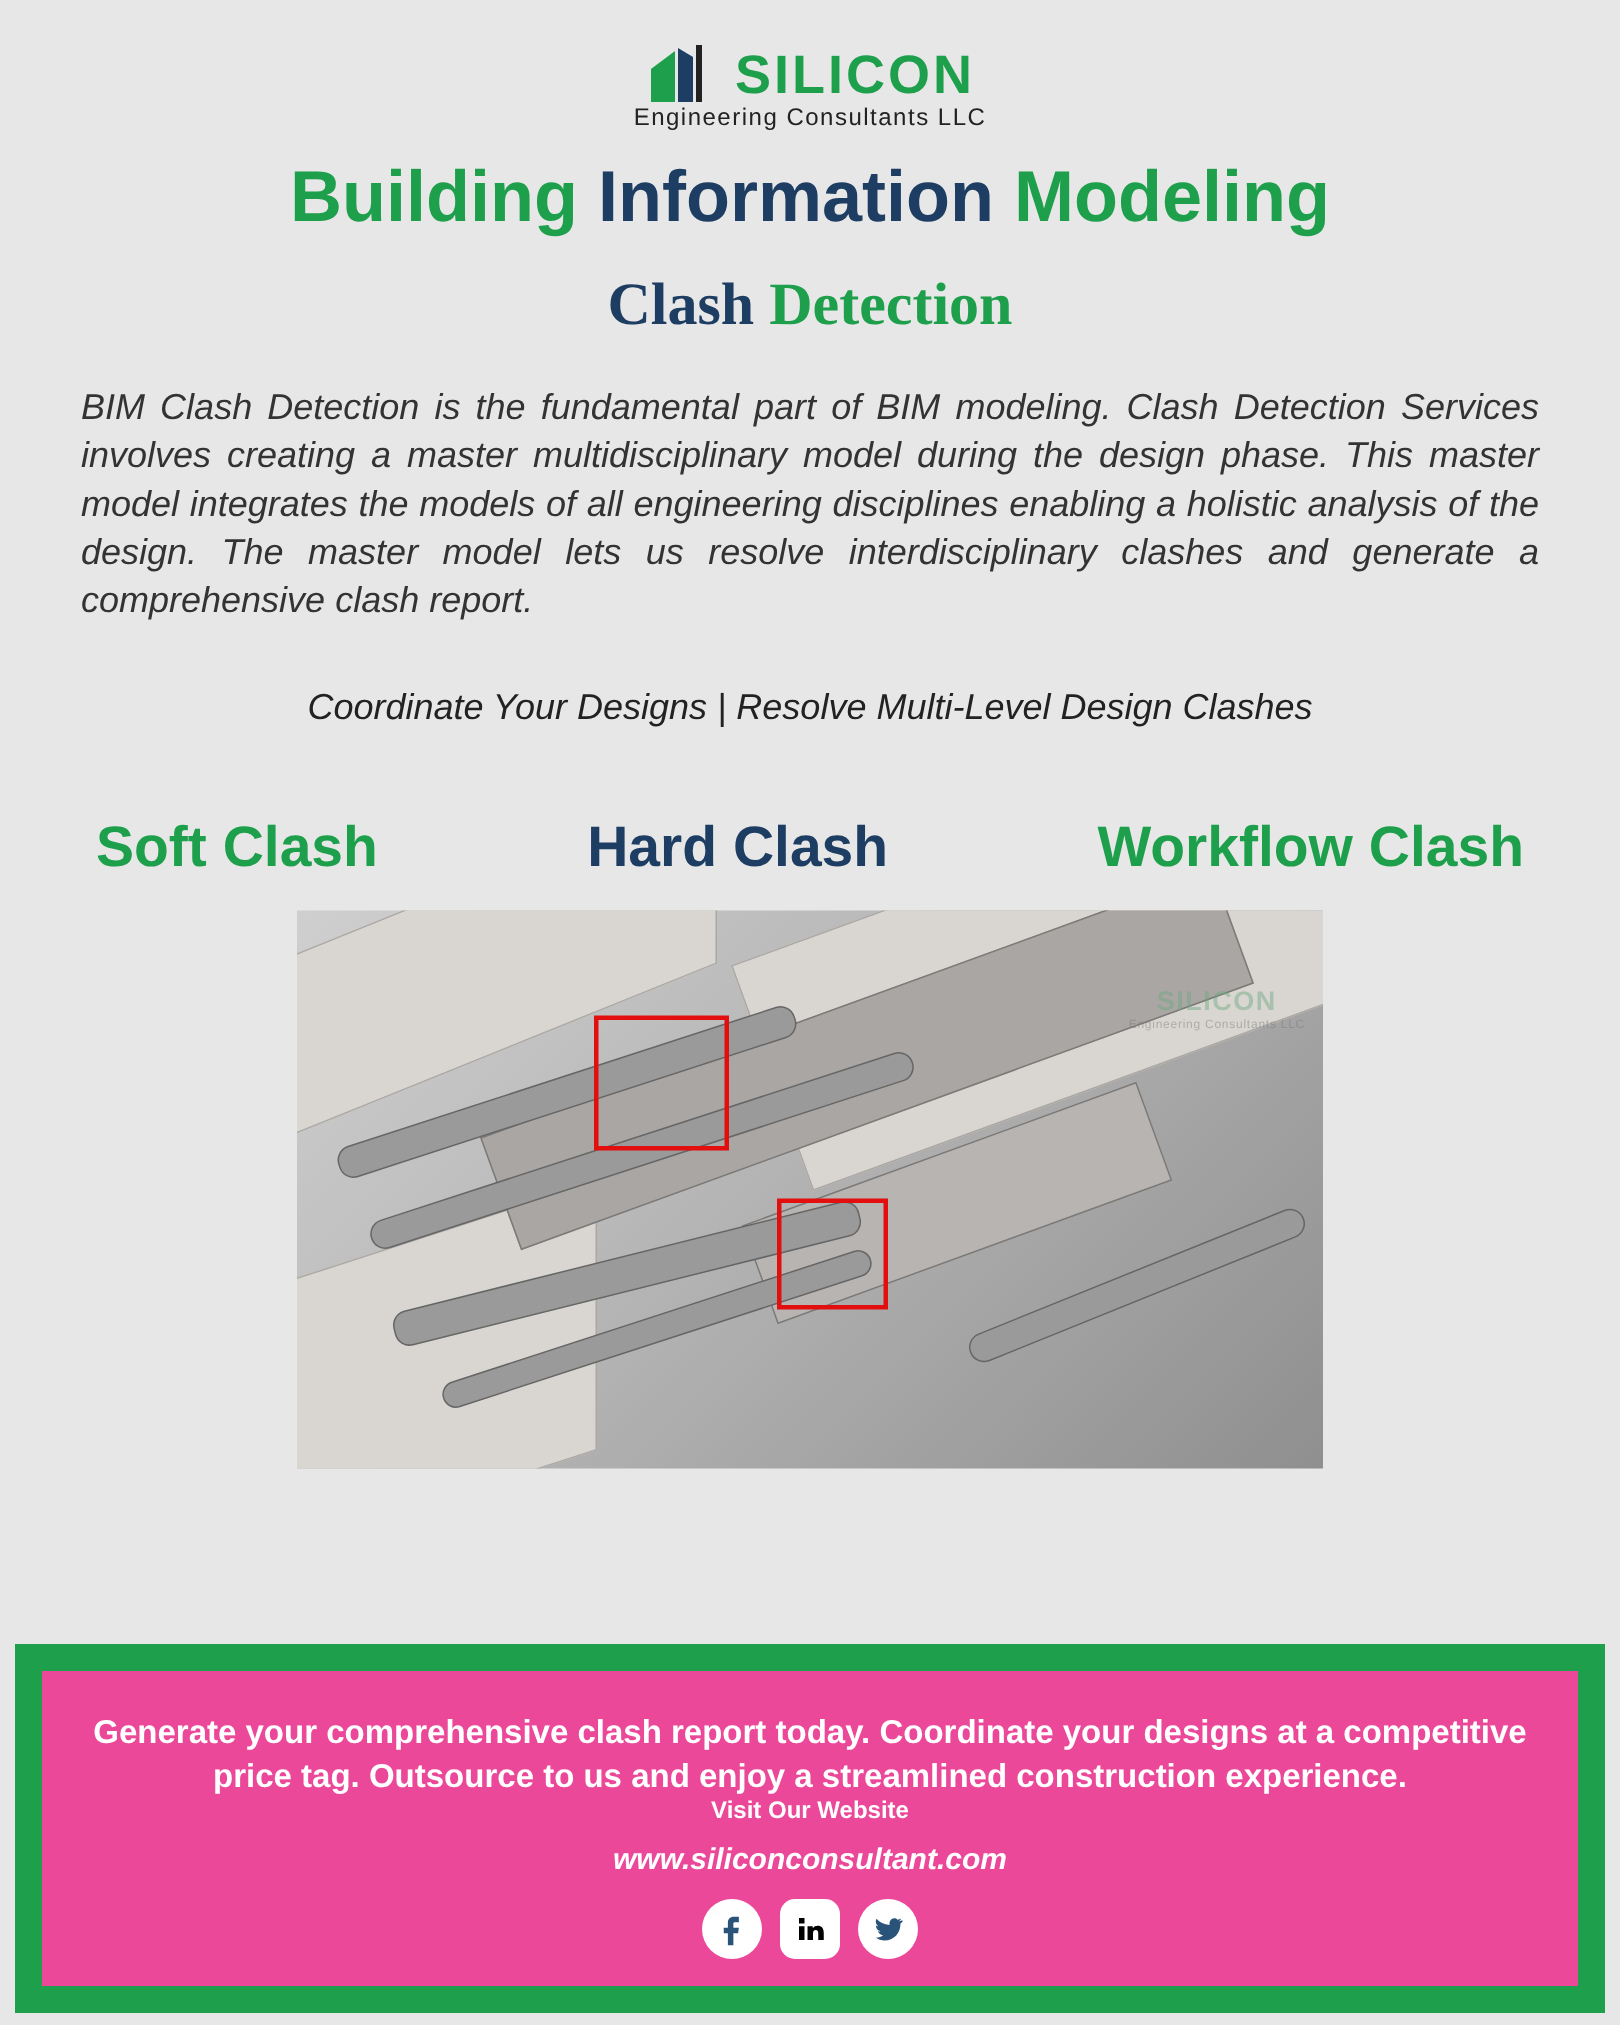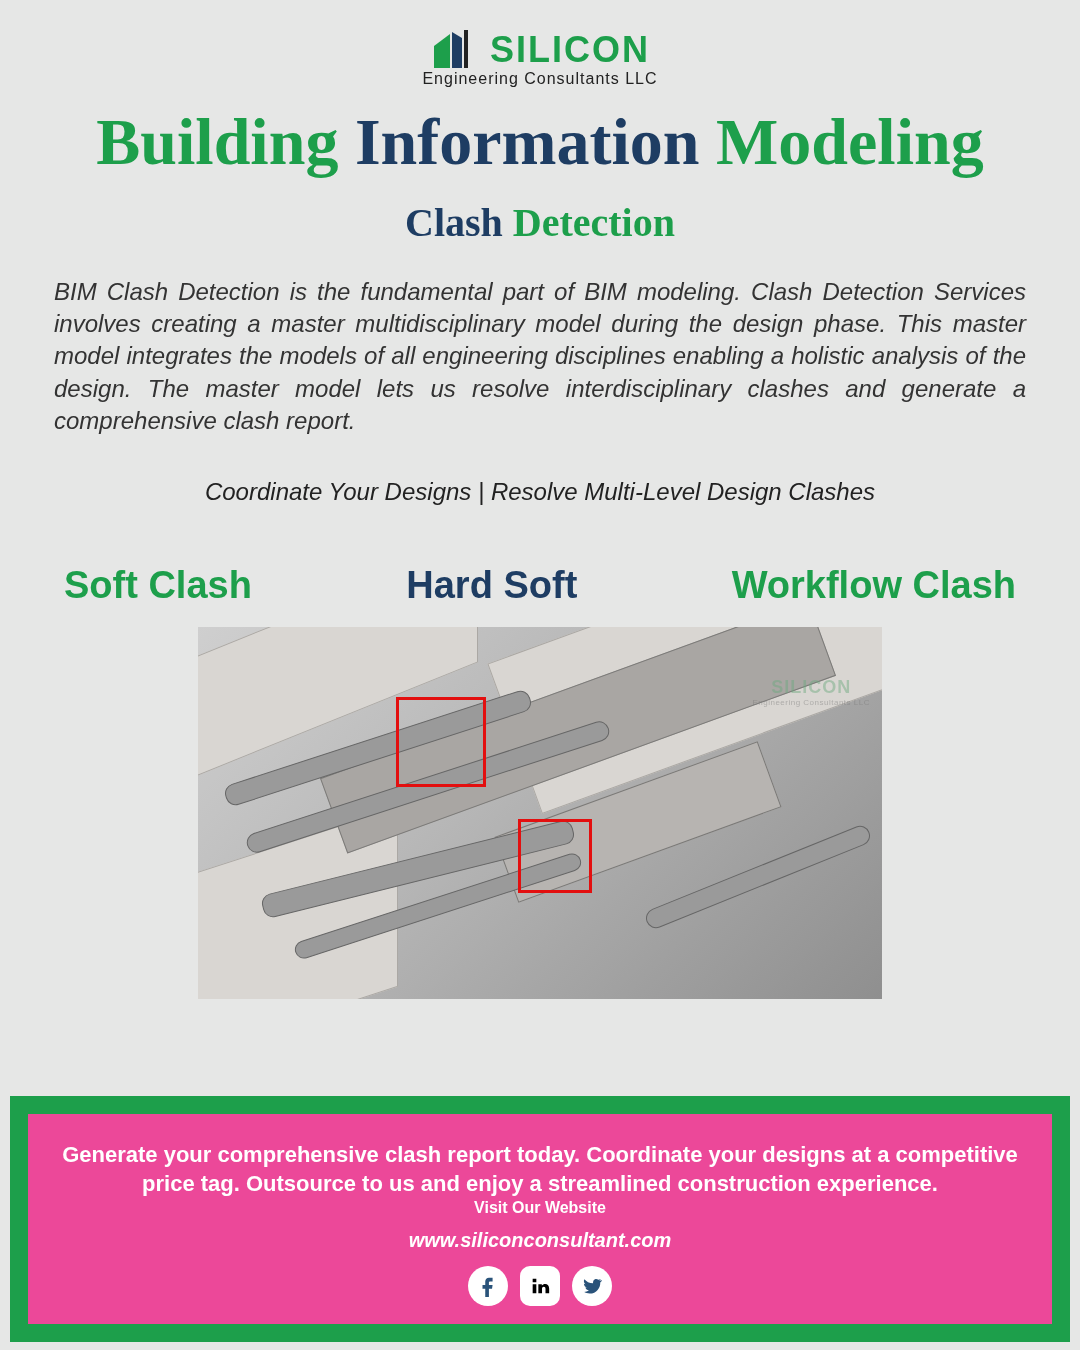--- a/index.html
+++ b/index.html
@@ -33,22 +33,22 @@
     font-size: 16px;
     color: #222;
     letter-spacing: 1px;
     margin-top: -2px;
   }
   .title-block {
     text-align: center;
     margin-top: 18px;
   }
   .main-title {
-    font-family: Liberation Serif, serif;
-    font-size: 66px;
+    font-family: Liberation Sans, sans-serif;
+    font-size: 48px;
     font-weight: 700;
     line-height: 1.1;
   }
   .green { color: #1d9f4b; }
   .navy  { color: #1e3d63; }
   .sub-title {
     font-family: Georgia, 'Times New Roman', serif;
     font-size: 40px;
     font-weight: 700;
     margin-top: 20px;
@@ -206,21 +206,21 @@
     <span class="green">Detection</span>
   </div>
 </div>
 
 <div class="body-text">BIM Clash Detection is the fundamental part of BIM modeling. Clash Detection Services involves creating a master multidisciplinary model during the design phase. This master model integrates the models of all engineering disciplines enabling a holistic analysis of the design. The master model lets us resolve interdisciplinary clashes and generate a comprehensive clash report.</div>
 
 <div class="tagline">Coordinate Your Designs | Resolve Multi-Level Design Clashes</div>
 
 <div class="clash-row">
   <span class="green">Soft Clash</span>
-  <span class="navy">Hard Soft</span>
+  <span class="navy">Hard Clash</span>
   <span class="green">Workflow Clash</span>
 </div>
 
 <div class="bim-image">
 
   <div class="beam" style="left:-40px; top:-20px; width:320px; height:120px; transform:skewY(-22deg);"></div>
   <div class="beam" style="left:-60px; bottom:-30px; width:260px; height:180px; transform:skewY(-18deg);"></div>
   <div class="beam" style="right:-40px; top:-40px; width:420px; height:160px; transform:rotate(-20deg);"></div>
 
   <div class="duct" style="left:120px; top:60px; width:520px; height:80px; transform:rotate(-20deg);"></div>

